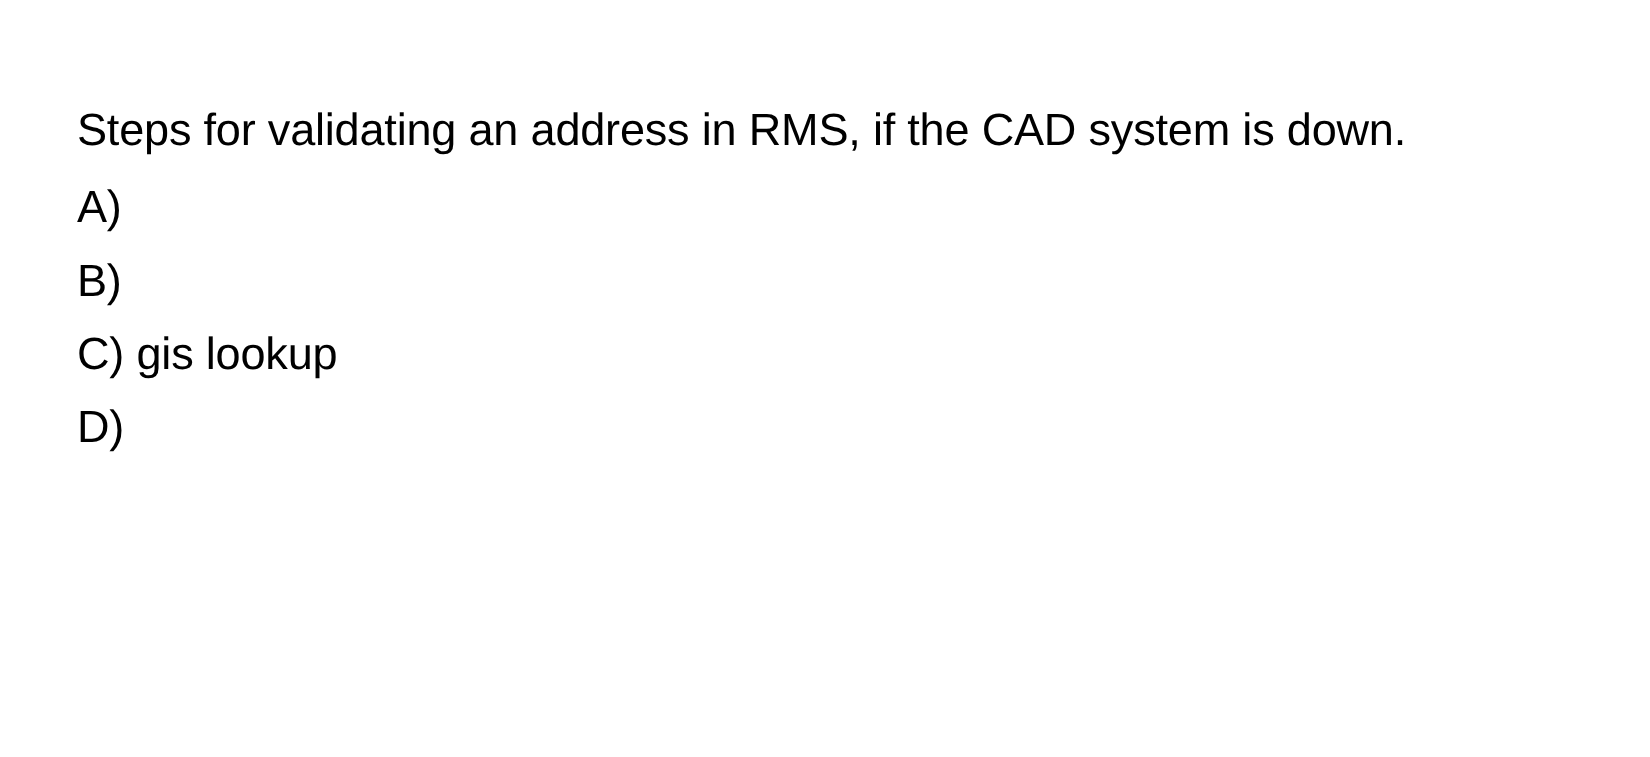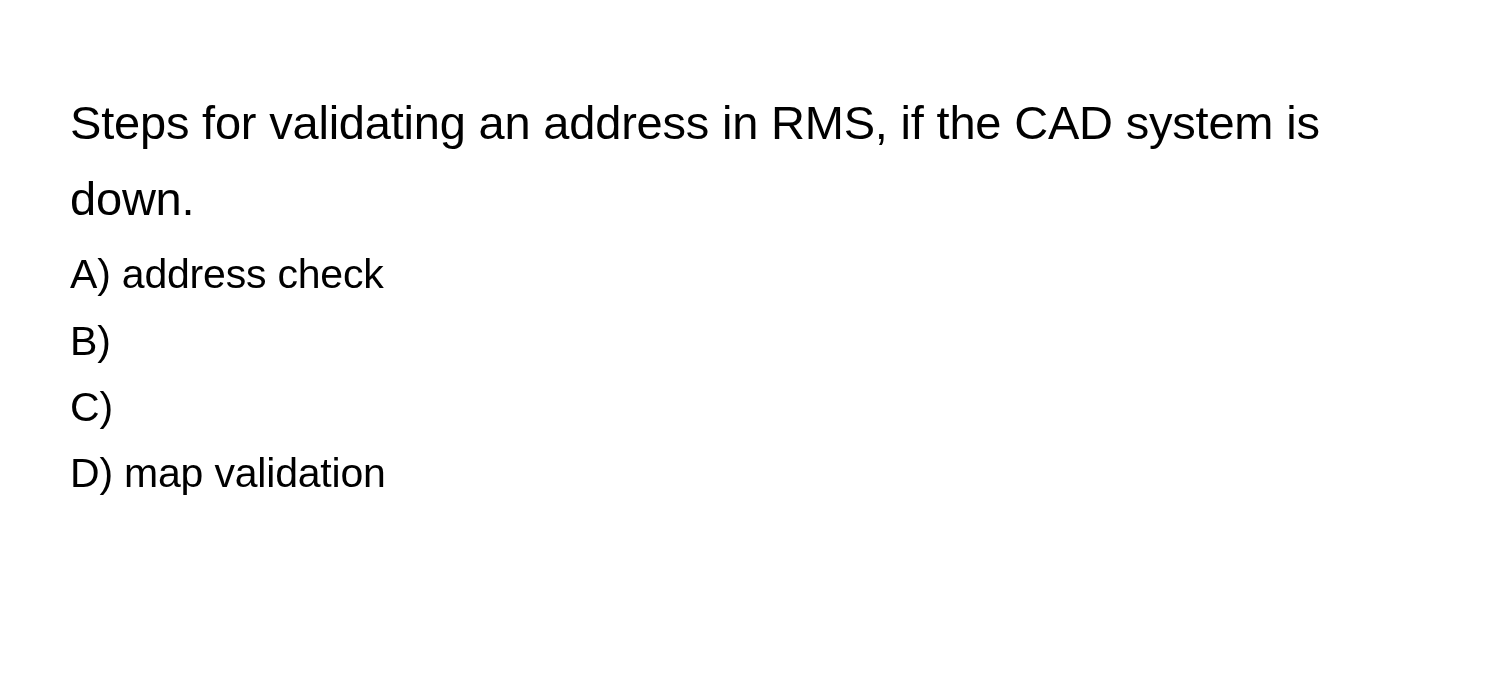--- a/index.html
+++ b/index.html
@@ -9,21 +9,21 @@
     }
     body {
       font-family: -apple-system, BlinkMacSystemFont, "Segoe UI", Helvetica, Arial, sans-serif;
       background: #ffffff;
       width: 1500px;
       height: 688px;
       padding: 85px 70px;
       color: #000000;
     }
     .question-text {
-      font-size: 47px;
+      font-size: 41px;
       line-height: 1.62;
       font-weight: 400;
       letter-spacing: -0.2px;
     }
     .options-list {
       margin-top: 4px;
     }
     .option-item {
       font-size: 41px;
       line-height: 1.62;
@@ -36,25 +36,24 @@
     }
   </style>
 </head>
 <body>
 
 <div class="question-text">Steps for validating an address in RMS, if the CAD system is down.</div>
 
 <div class="options-list">
   <div class="option-item">
     <span class="option-label">A) </span>
-    <span>address check</span>
   </div>
   <div class="option-item">
     <span class="option-label">B) </span>
   </div>
   <div class="option-item">
     <span class="option-label">C) </span>
+    <span>gis lookup</span>
   </div>
   <div class="option-item">
     <span class="option-label">D) </span>
-    <span>map validation</span>
   </div>
 </div>
 
 </body></html>

